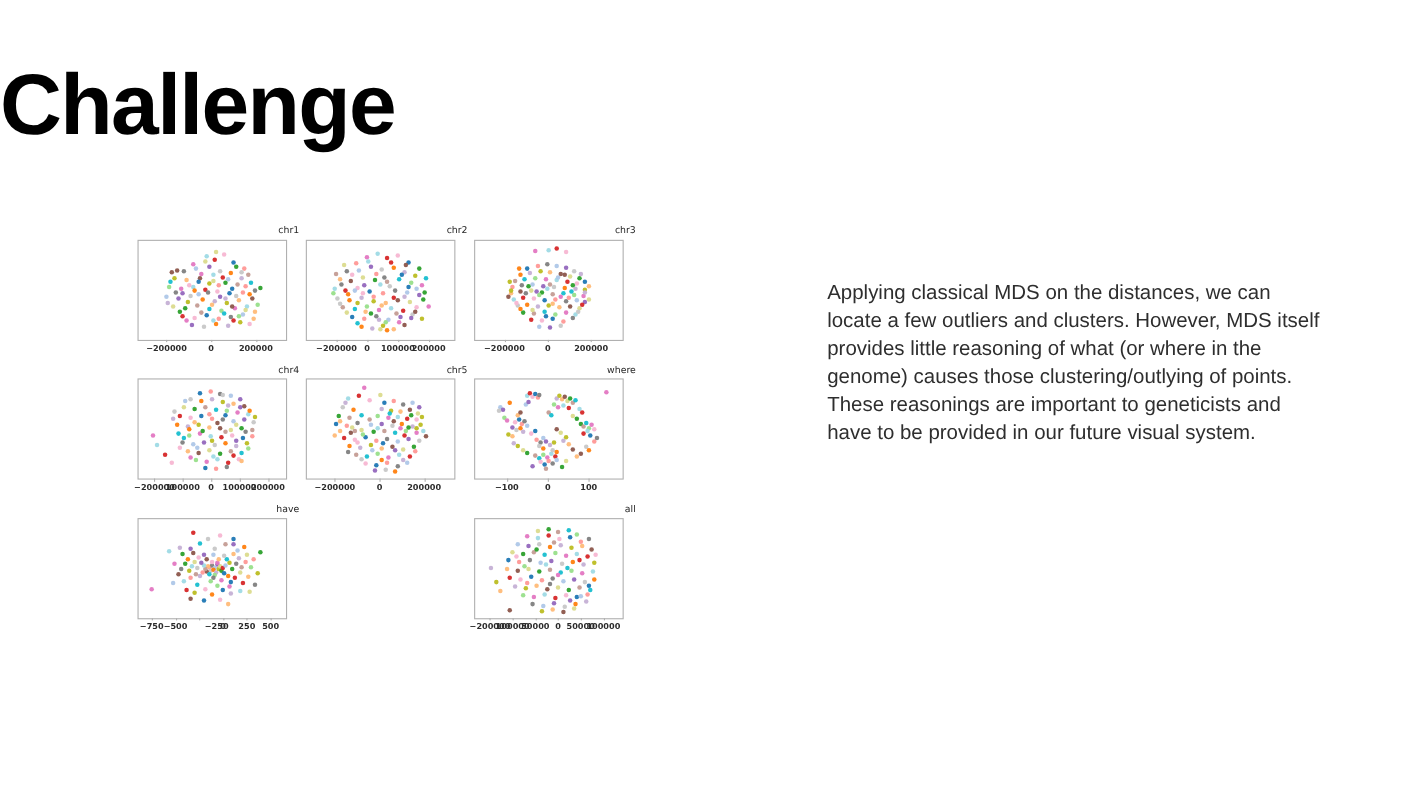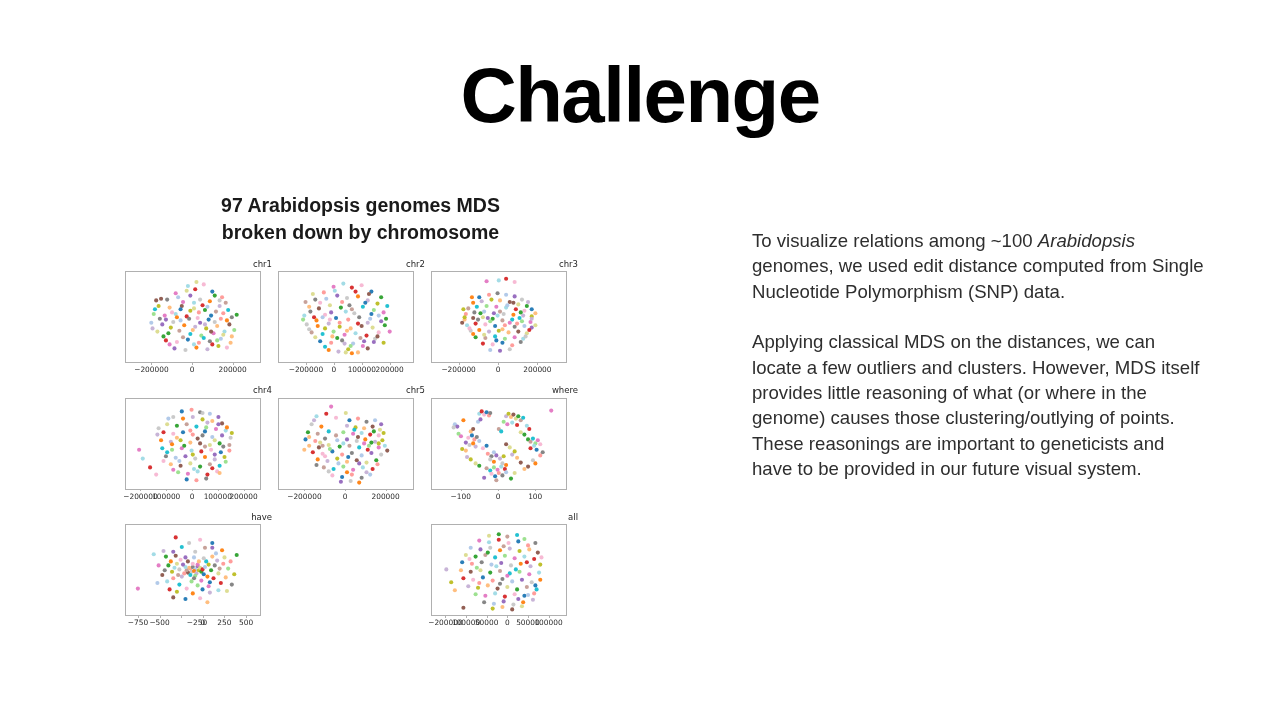--- a/index.html
+++ b/index.html
@@ -16,21 +16,20 @@
     font-family: "Liberation Sans", sans-serif;
     color: #000000;
   }
 
   
   #slide-title {
     position: absolute;
     left: 0;
     top: 56px;
     width: 1280px;
-    text-align: center;
     font-size: 78px;
     line-height: 1.0;
     font-weight: 700;
     letter-spacing: -1.5px;
     color: #000000;
     white-space: nowrap;
   }
 
   
   #figure-block {
@@ -93,20 +92,21 @@
     margin-left: 0px;
   }
   .tick-label {
     position: absolute;
     top: 2px;
     transform: translateX(-50%);
     font-size: 7.4px;
     color: #2b2b2b;
     white-space: nowrap;
     font-family: "DejaVu Sans", sans-serif;
+    font-weight: bold;
   }
   .tick-mark {
     position: absolute;
     top: -1px;
     width: 1px;
     height: 2.5px;
     background: #b0b0b0;
   }
 
   .row-gap-1 { height: 10px; }
@@ -125,24 +125,20 @@
   #text-block .para-gap { height: 25px; }
   .sci-name { font-style: italic; }
 </style>
 </head>
 <body>
 
 <div id="slide-title">Challenge</div>
 
 <div id="figure-block">
 
-  <div id="figure-title">
-    <span class="line">97 Arabidopsis genomes MDS</span>
-    <span class="line">broken down by chromosome</span>
-  </div>
 
   <div class="panel-grid" id="panel-grid">
       <div class="panel-row">
         <div class="panel-cell">
           <div class="panel-title">chr1</div>
           <div class="panel-frame">
             <svg width="136" height="92" viewBox="0 0 136 92">
               <circle cx="49.70" cy="21.20" r="2.05" fill="#e377c2" fill-opacity="0.95"></circle>
               <circle cx="61.90" cy="14.00" r="2.05" fill="#9edae5" fill-opacity="0.95"></circle>
               <circle cx="69.22" cy="17.20" r="2.05" fill="#d62728" fill-opacity="0.95"></circle>
@@ -1058,16 +1054,15 @@
             <div class="tick-label" style="left: 101.892px;">50000</div>
             <div class="tick-mark" style="left: 122.508px;"></div>
             <div class="tick-label" style="left: 122.508px;">100000</div>
           </div>
         </div>
       </div>
     </div>
 </div>
 
 <div id="text-block">
-  <p><span>To visualize relations among ~100 </span><span class="sci-name">Arabidopsis</span><span> genomes, we used edit distance computed from Single Nucleotide Polymorphism (SNP) data.</span></p>
   <div class="para-gap"></div>
   <p>Applying classical MDS on the distances, we can locate a few outliers and clusters. However, MDS itself provides little reasoning of what (or where in the genome) causes those clustering/outlying of points. These reasonings are important to geneticists and have to be provided in our future visual system.</p>
 </div>
 
 </body></html>

